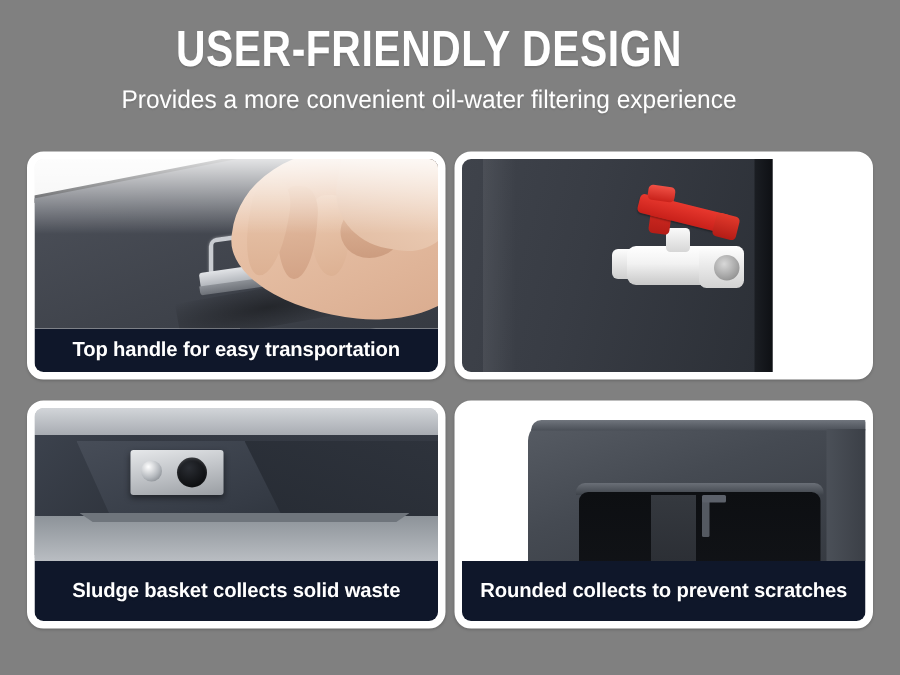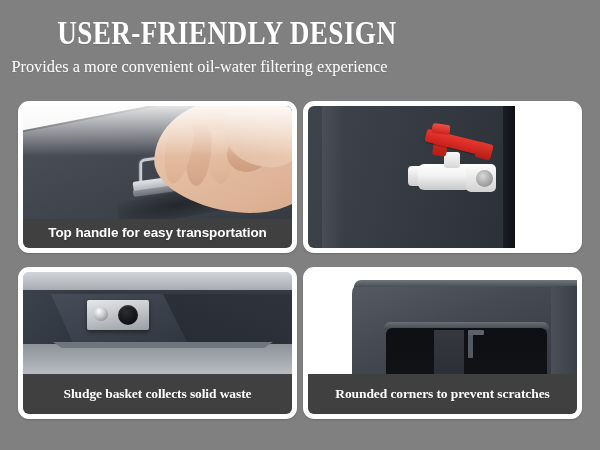--- a/index.html
+++ b/index.html
@@ -10,22 +10,21 @@
   }
   body {
     background: #808080;
     position: relative;
   }
 
   
   .header {
     width: 572px;
     padding-top: 14px;
-    text-align: left;
-    font-family: Liberation Serif, serif;
+    text-align: center;
   }
   .title {
     color: #ffffff;
     font-size: 34px;
     line-height: 38px;
     font-weight: 700;
     letter-spacing: 0.5px;
     transform: scaleX(0.80);
     transform-origin: center center;
     white-space: nowrap;
@@ -69,35 +68,35 @@
 
   .photo {
     position: relative;
     flex: 1 1 auto;
     overflow: hidden;
     background: #ffffff;
   }
 
   .caption {
     flex: 0 0 auto;
-    background: #404040;
+    background: #0f172a;
     color: #ffffff;
     font-size: 13.5px;
     line-height: 16px;
     font-weight: 700;
     text-align: center;
     padding: 4px 6px 5px 6px;
     min-height: 29px;
     display: flex;
     align-items: center;
     justify-content: center;
     letter-spacing: -0.1px;
     text-shadow: 0 1px 1px rgba(0,0,0,0.12);
   }
-  .caption.two-line { min-height: 40px; font-family: Liberation Serif, serif; }
+  .caption.two-line { min-height: 40px; }
 
   
   .p1 { background: #f2f2f2; }
   .p1 .lid {
     position: absolute;
     left: -40px; top: 34px;
     width: 400px; height: 220px;
     background: linear-gradient(170deg, #4c5059 0%, #3c4048 45%, #2d3138 100%);
     transform: rotate(-11deg);
     transform-origin: left top;
@@ -471,16 +470,16 @@
     <div class="photo p4">
       <div class="frame"></div>
       <div class="frame-hl"></div>
       <div class="right-wall"></div>
       <div class="inner-lip"></div>
       <div class="inner"></div>
       <div class="panel-seam"></div>
       <div class="latch"></div>
       <div class="latch-top"></div>
     </div>
-    <div class="caption two-line">Rounded corners to prevent scratches</div>
+    <div class="caption two-line">Rounded collects to prevent scratches</div>
   </div>
 
 </div>
 
 </body></html>

